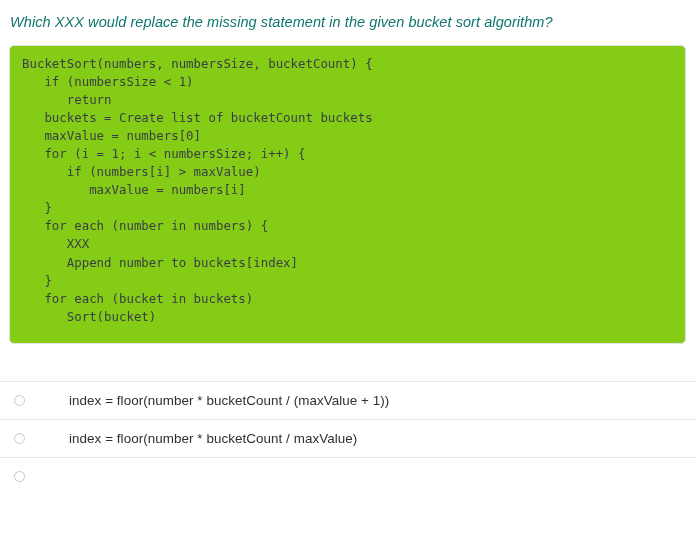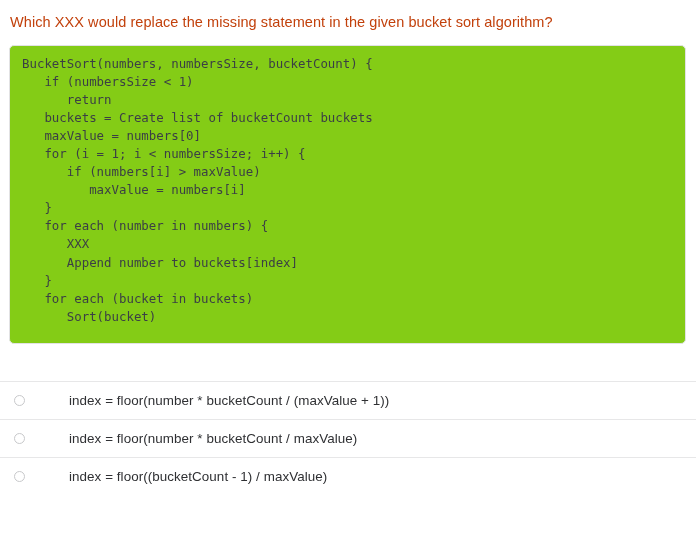--- a/index.html
+++ b/index.html
@@ -20,22 +20,23 @@
     height: 542px;
     box-sizing: border-box;
   }
   .question-text {
     position: absolute;
     left: 10px;
     top: 12px;
     width: 676px;
     font-size: 14.5px;
     line-height: 20px;
-    color: #c2410c;
+    color: #0f766e;
     letter-spacing: 0.005em;
+    font-style: italic;
   }
   .code-block {
     position: absolute;
     left: 9px;
     top: 45px;
     width: 677px;
     height: 299px;
     box-sizing: border-box;
     background: #84cc16;
     border: 1px solid #e2e2e4;
@@ -122,18 +123,17 @@
     </div>
 
     <div class="option-row">
       <span class="radio"></span>
       <span class="option-label">index = floor(number * bucketCount / maxValue)</span>
     </div>
 
 
     <div class="option-row">
       <span class="radio"></span>
-      <span class="option-label">index = floor((bucketCount - 1) / maxValue)</span>
     </div>
 
   </div>
 
 </div>
 
 </body></html>

